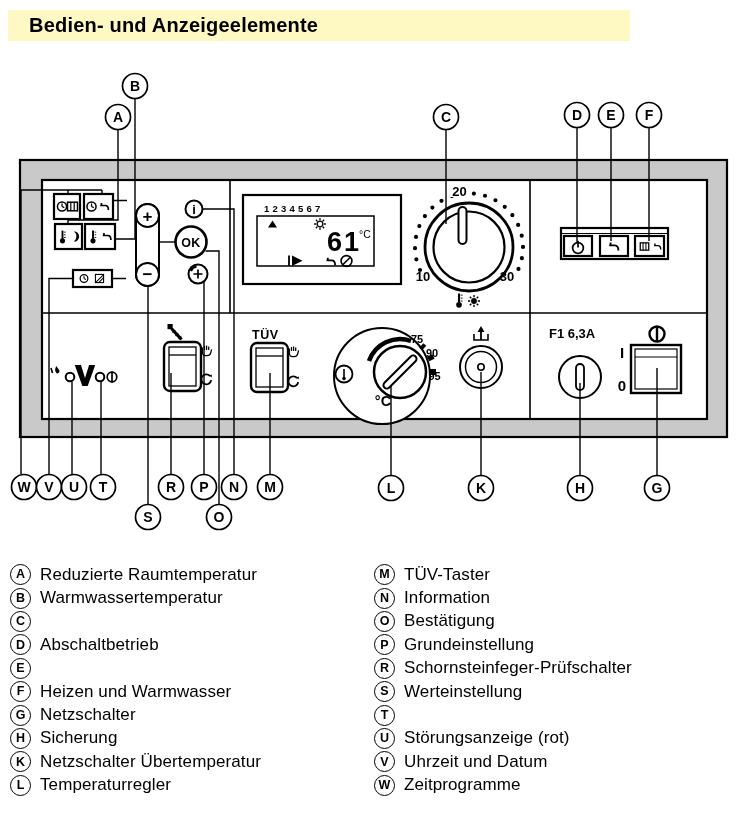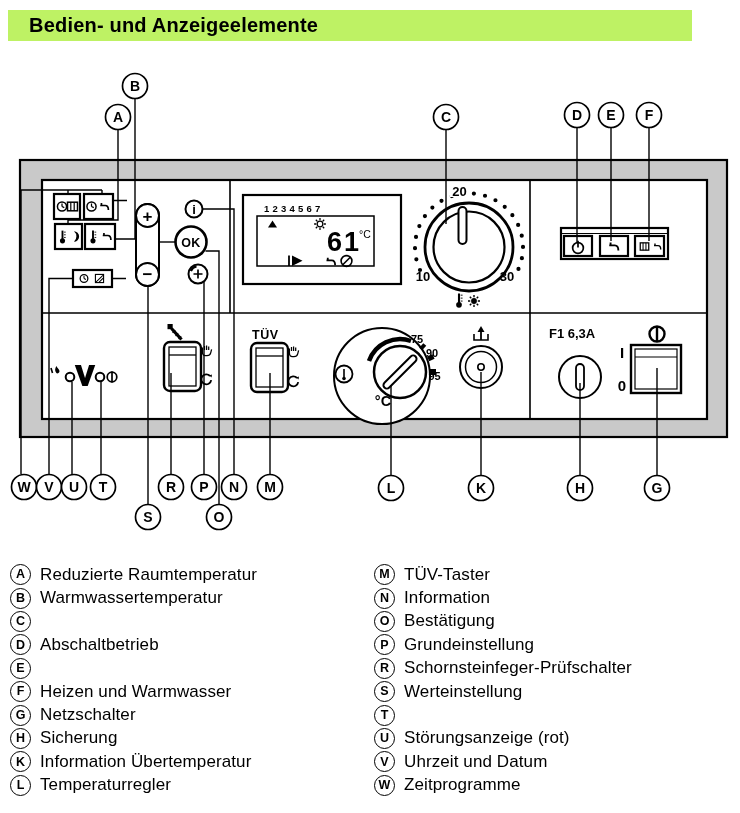--- a/index.html
+++ b/index.html
@@ -1,17 +1,17 @@
 <!DOCTYPE html>
 <html><head>
 <meta charset="utf-8">
 <style>
   html,body{margin:0;padding:0;background:#fff;}
   body{width:740px;height:813px;position:relative;font-family:"Liberation Sans",sans-serif;color:#000;}
-  .title-bar{position:absolute;left:8px;top:10px;width:684px;height:31px;background:#bef264;
+  .title-bar{position:absolute;left:8px;top:10px;width:622px;height:31px;background:#fef9c3;
              display:flex;align-items:center;}
   .title-bar span{font-size:20px;font-weight:bold;padding-left:21px;letter-spacing:.2px;}
   svg{position:absolute;left:0;top:0;}
   svg text{font-family:"Liberation Sans",sans-serif;fill:#000;}
   .ln{stroke:#000;stroke-width:1.4;fill:none;}
   .dv{stroke:#000;stroke-width:1.6;fill:none;}
   .comp{fill:#fff;stroke:#000;stroke-width:2.2;}
   .co{fill:#fff;stroke:#000;stroke-width:1.7;}
   .cot{font-size:14px;font-weight:bold;text-anchor:middle;}
   .tb{font-weight:bold;}
@@ -391,21 +391,21 @@
   <div class="legend-row">
       <span class="legend-circle">G</span>
       <span class="legend-text">Netzschalter</span>
     </div>
   <div class="legend-row">
       <span class="legend-circle">H</span>
       <span class="legend-text">Sicherung</span>
     </div>
   <div class="legend-row">
       <span class="legend-circle">K</span>
-      <span class="legend-text">Information Übertemperatur</span>
+      <span class="legend-text">Netzschalter Übertemperatur</span>
     </div>
   <div class="legend-row">
       <span class="legend-circle">L</span>
       <span class="legend-text">Temperaturregler</span>
     </div>
 </div>
 <div class="legend-col" style="left:374px;top:563px;">
   <div class="legend-row">
       <span class="legend-circle">M</span>
       <span class="legend-text">TÜV-Taster</span>

